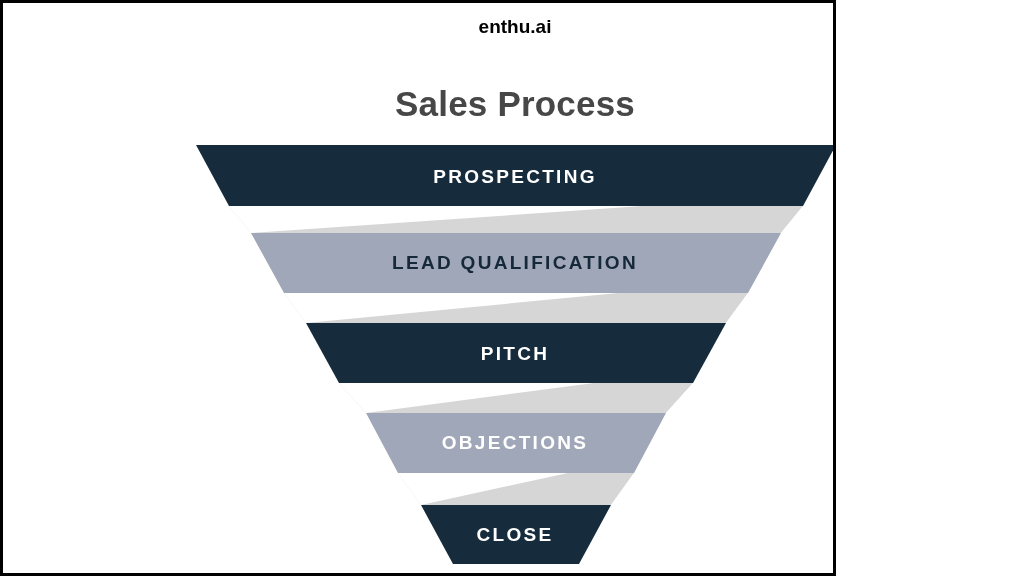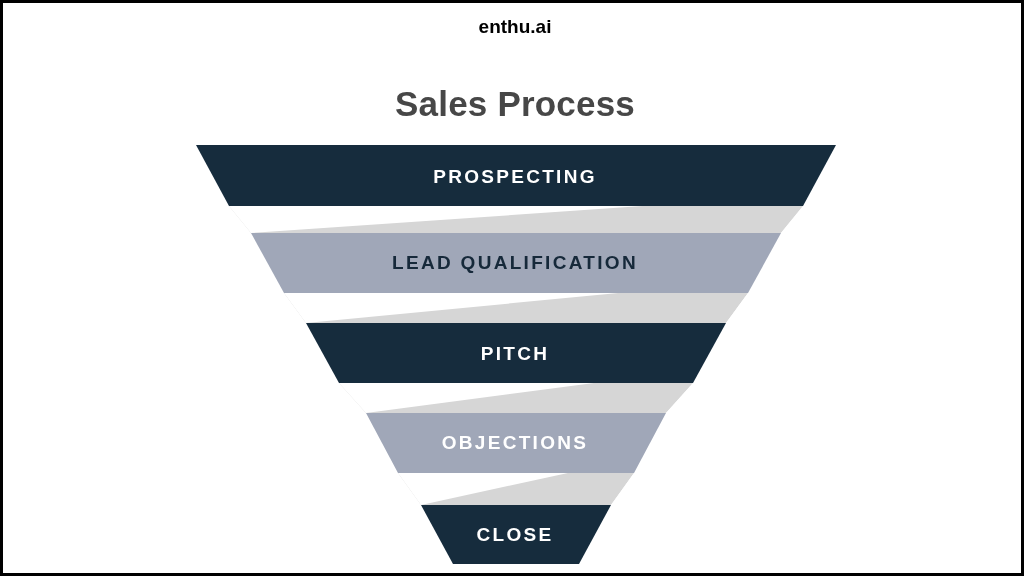--- a/index.html
+++ b/index.html
@@ -9,21 +9,21 @@
   }
   body {
     width: 1024px;
     height: 576px;
     overflow: hidden;
     font-family: "Liberation Sans", sans-serif;
   }
 
   .slide {
     position: relative;
-    width: 1024px;
+    width: 836px;
     height: 576px;
     background: #ffffff;
     box-sizing: border-box;
     border: 3px solid #000000;
     overflow: hidden;
   }
 
   .brand {
     position: absolute;
     top: 11px;

